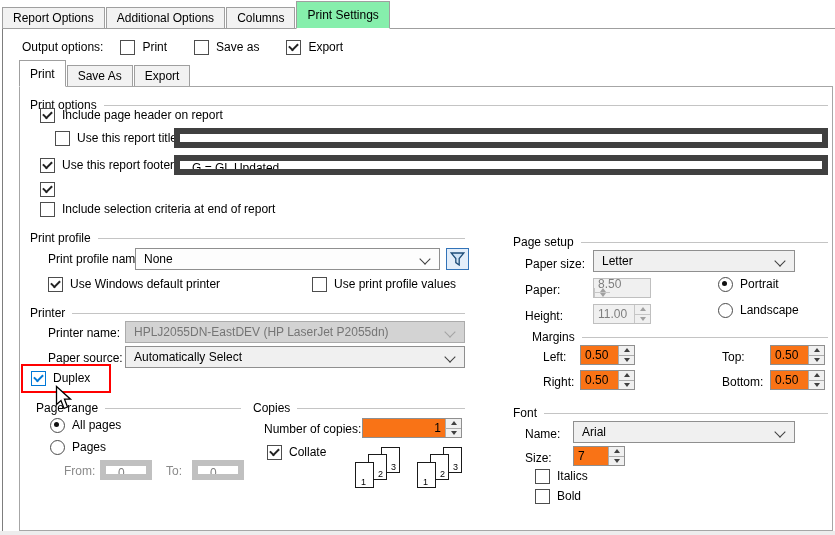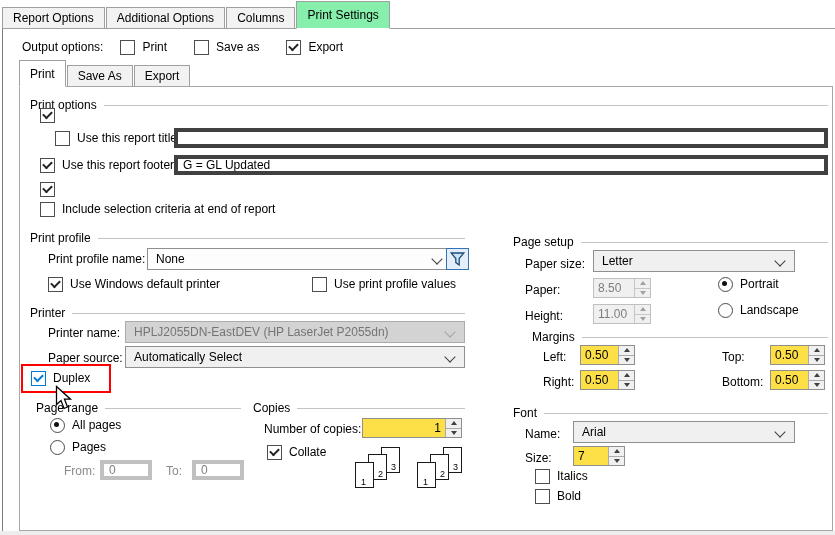--- a/index.html
+++ b/index.html
@@ -38,25 +38,25 @@
   .radio.selected::after{content:"";position:absolute;left:3px;top:3px;width:5px;height:5px;border-radius:50%;background:#101010;}
   
   .combo{position:absolute;height:22px;border:1px solid #8f8f8f;background:#f0f0f0;box-sizing:border-box;
     display:flex;align-items:center;padding:0 24px 0 8px;overflow:hidden;}
   .combo.white{background:#fdfdfd;}
   .combo .chev{position:absolute;right:10px;top:6px;width:7px;height:7px;
     border-right:1px solid #3f3f3f;border-bottom:1px solid #3f3f3f;transform:rotate(45deg);}
   .combo.disabled{background:#d3d3d3;color:#757575;border-color:#ababab;}
   .combo.disabled .chev{border-color:#a3a3a3;}
   
-  .field{position:absolute;height:20px;border:4px solid #404040;background:#fff;box-sizing:border-box;
-    display:flex;align-items:center;padding:0 5px;overflow:hidden;}
+  .field{position:absolute;height:20px;border:6px solid #404040;background:#fff;box-sizing:border-box;
+    display:flex;padding:0 12px;overflow:hidden;}
   .field.dim{border-color:#c0c0c0;color:#7e7e7e;}
   
-  .spin{position:absolute;height:20px;border:1px solid #8f8f8f;background:#fde047;box-sizing:border-box;display:flex;}
+  .spin{position:absolute;height:20px;border:1px solid #8f8f8f;background:#f97316;box-sizing:border-box;display:flex;}
   .spin .val{flex:1;display:flex;align-items:center;padding:0 4px;overflow:hidden;}
   .spin.right .val{justify-content:flex-end;}
   .spin .btns{width:15px;display:flex;flex-direction:column;border-left:1px solid #ababab;flex:none;}
   .spin .btn{flex:1;background:#f0f0f0;display:flex;align-items:center;justify-content:center;}
   .spin .btn + .btn{border-top:1px solid #ababab;}
   .tri-up{width:0;height:0;border-left:3px solid transparent;border-right:3px solid transparent;border-bottom:4px solid #404040;}
   .tri-down{width:0;height:0;border-left:3px solid transparent;border-right:3px solid transparent;border-top:4px solid #404040;}
   .spin.disabled{background:#f0f0f0;color:#7e7e7e;border-color:#bfbfbf;}
   .spin.disabled .btns{border-left-color:#c6c6c6;}
   .spin.disabled .btn + .btn{border-top-color:#c6c6c6;}
@@ -114,20 +114,21 @@
   <div class="tab">Save As</div>
   <div class="tab">Export</div>
 </div>
 
 <div class="ghead" style="left:30px;top:98px;width:798px;">
   <span>Print options</span>
     <span class="line"></span>
 </div>
 <div class="hrow" style="left:40px;top:108px;">
   <span class="cb checked"></span>
+  <span>Include page header on report</span>
 </div>
 <div class="hrow" style="left:55px;top:131px;">
   <span class="cb"></span>
   <span>Use this report title:</span>
 </div>
 <div class="field" style="left:174px;top:128px;width:654px;">
   <span></span>
 </div>
 <div class="hrow" style="left:40px;top:158px;">
   <span class="cb checked"></span>
@@ -142,21 +143,21 @@
 <div class="hrow" style="left:40px;top:202px;">
   <span class="cb"></span>
   <span>Include selection criteria at end of report</span>
 </div>
 
 <div class="ghead" style="left:30px;top:231px;width:435px;">
   <span>Print profile</span>
     <span class="line"></span>
 </div>
 <div class="lbl" style="left:48px;top:252px;">Print profile name:</div>
-<div class="combo white" style="left:135px;top:248px;width:305px;margin-left:12px;">
+<div class="combo white" style="left:135px;top:248px;width:305px;">
   <span>None</span>
   <span class="chev"></span>
 </div>
 <div class="filter-btn" style="left:446px;top:248px;">
   <svg width="15" height="14" viewBox="0 0 15 14">
     <path d="M1.2 1h12.6L9.2 6.6V13L5.8 10.6V6.6Z" fill="#cfe3f6" stroke="#1f4e79" stroke-width="1.3"></path>
   </svg>
 </div>
 <div class="hrow" style="left:48px;top:277px;">
   <span class="cb checked"></span>
@@ -257,21 +258,21 @@
 <div class="ghead" style="left:513px;top:235px;width:315px;">
   <span>Page setup</span>
     <span class="line"></span>
 </div>
 <div class="lbl" style="left:525px;top:257px;">Paper size:</div>
 <div class="combo" style="left:593px;top:250px;width:202px;">
   <span>Letter</span>
   <span class="chev"></span>
 </div>
 <div class="lbl" style="left:525px;top:283px;">Paper:</div>
-<div class="spin disabled" style="left:593px;top:278px;width:58px;">
+<div class="spin disabled" style="left:593px;top:278px;width:58px;flex-direction:column;">
   <span class="val">8.50</span>
   <span class="btns">
     <span class="btn">
         <span class="tri-up"></span>
       </span>
     <span class="btn">
         <span class="tri-down"></span>
       </span>
   </span>
 </div>

